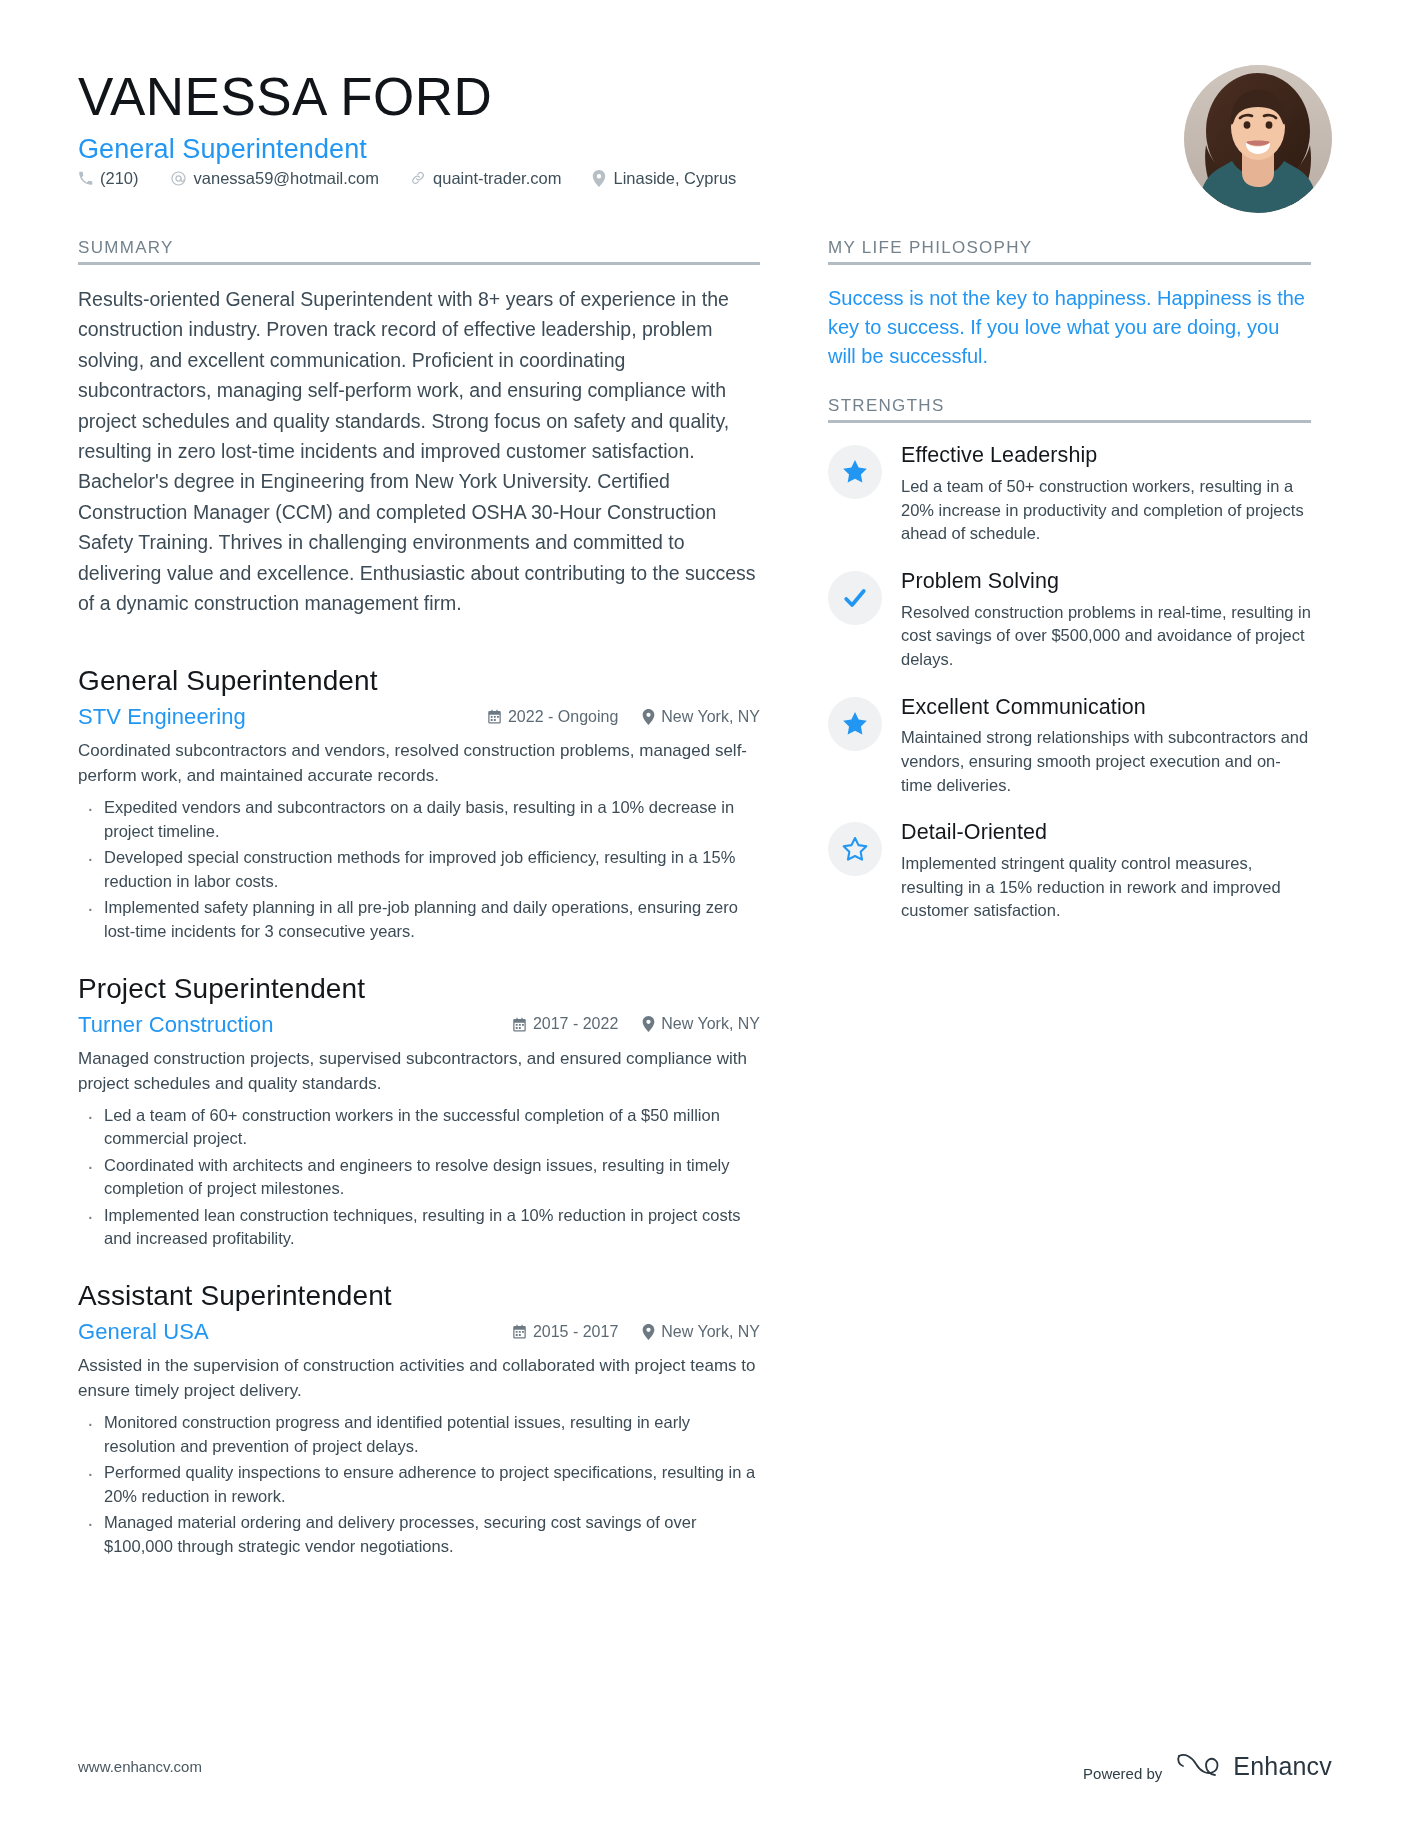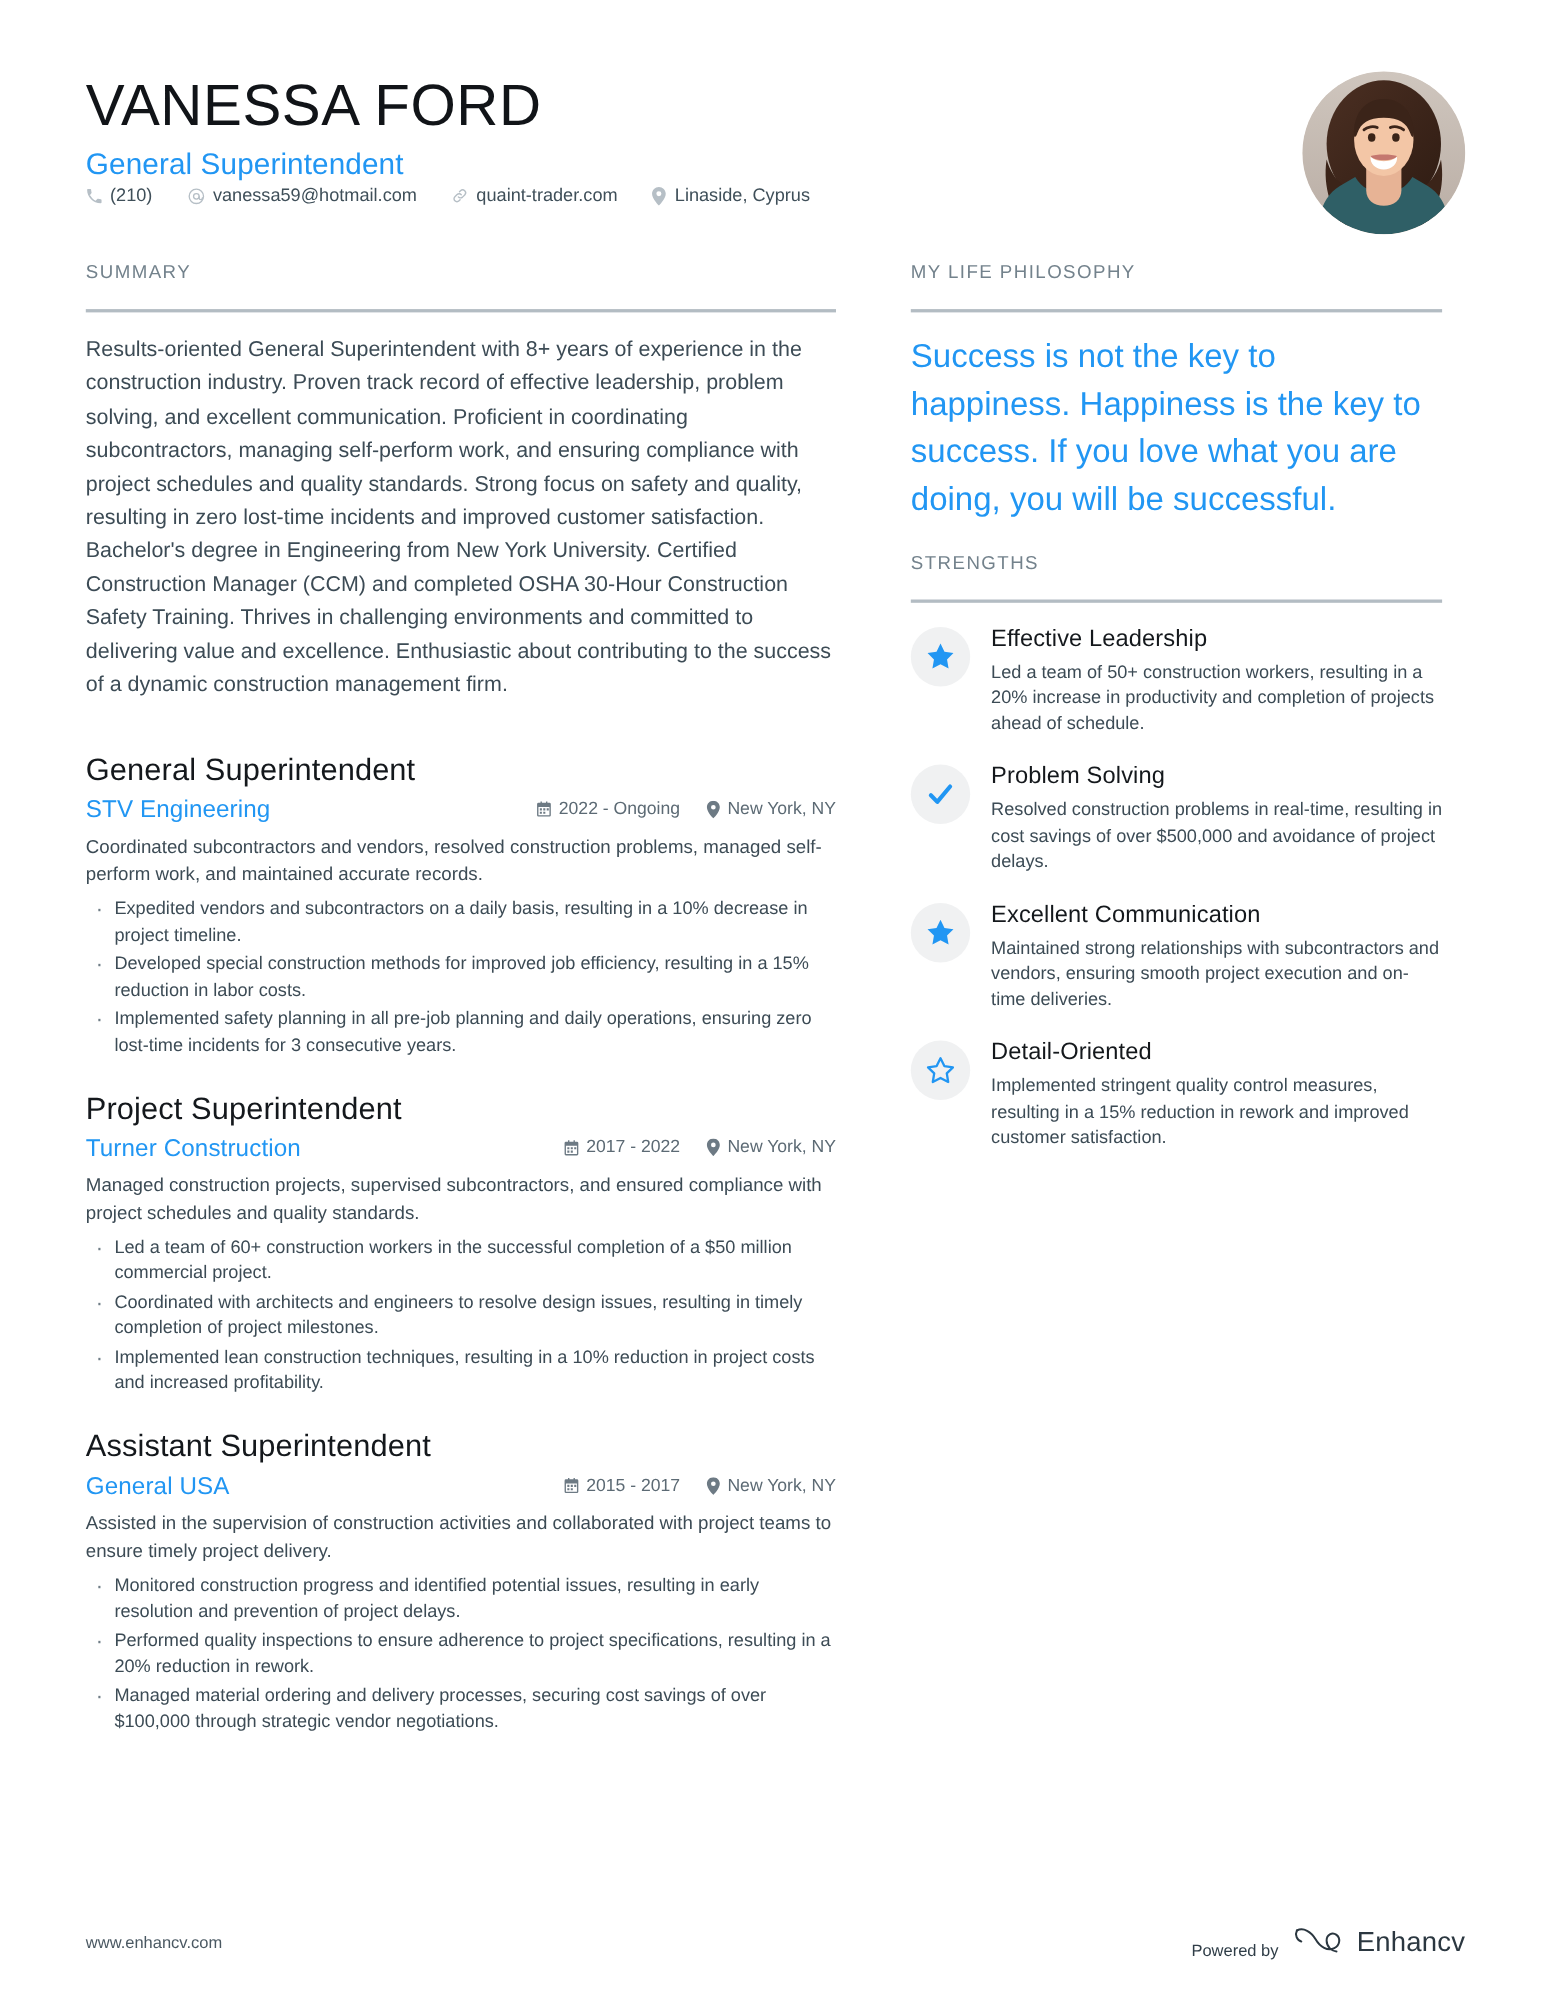--- a/index.html
+++ b/index.html
@@ -59,21 +59,21 @@
   
   .columns { display: flex; gap: 68px; margin-top: 18px; }
   .col-left { width: 682px; flex: none; }
   .col-right { width: 483px; flex: none; }
 
   .sec-head {
     font-size: 17px;
     letter-spacing: 1.3px;
     color: #73828c;
     font-weight: 400;
-    padding-bottom: 23px;
+    padding-bottom: 4px;
     border-bottom: 3px solid #b3bcc3;
     text-transform: uppercase;
   }
   .sec { margin-bottom: 26px; }
   .sec-body { padding-top: 19px; }
 
   .summary-text {
     font-size: 19.5px;
     line-height: 1.56;
     color: #3c4b55;
@@ -121,21 +121,21 @@
   ul.bullets li:before {
     content: "·";
     position: absolute;
     left: 9px; top: -2px;
     font-size: 20px;
     color: #6f7d86;
   }
 
   
   .philosophy-text {
-    font-size: 30px;
+    font-size: 20px;
     line-height: 1.44;
     color: #2196f3;
     font-weight: 400;
   }
   .strength {
     display: flex;
     gap: 19px;
     margin-bottom: 22px;
     align-items: flex-start;
   }

